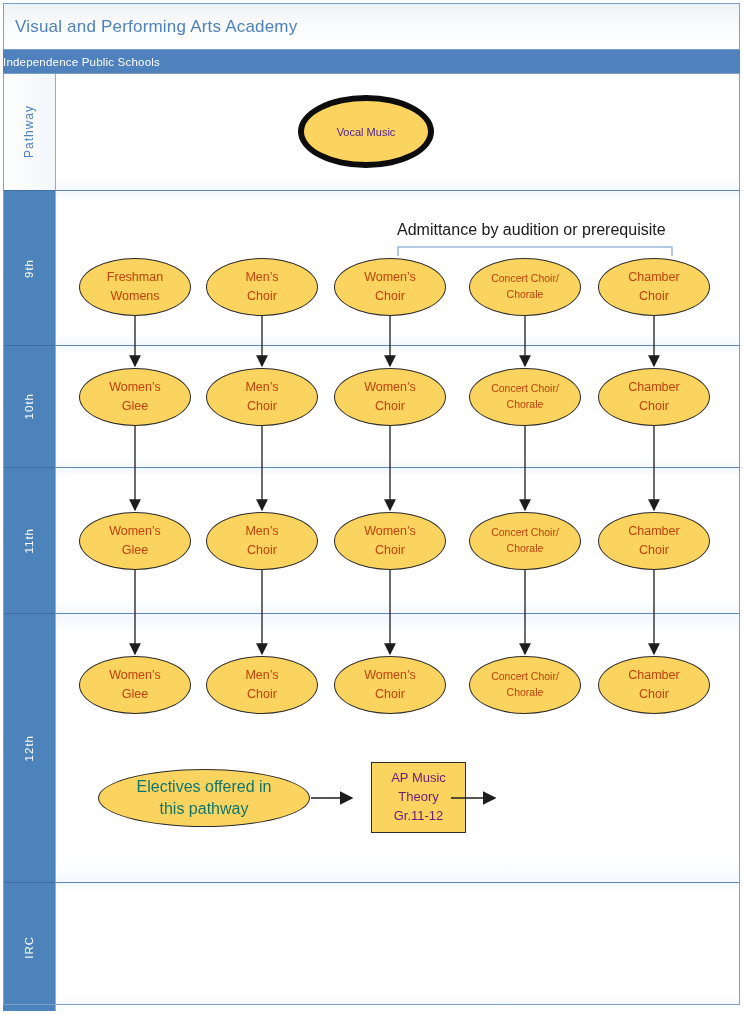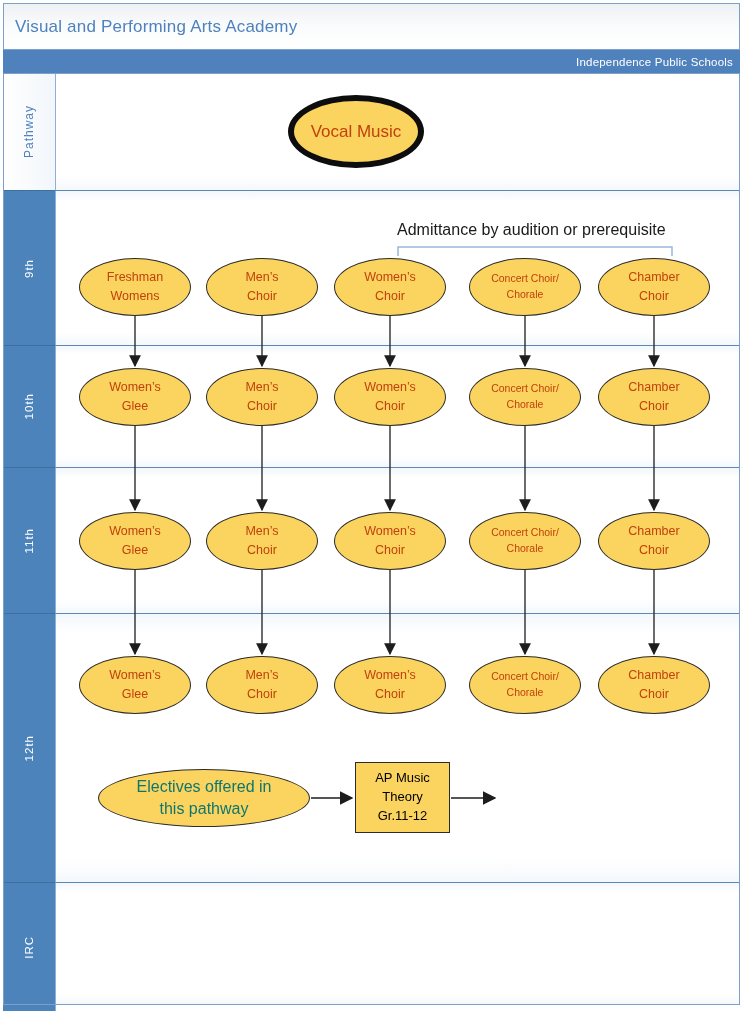--- a/index.html
+++ b/index.html
@@ -5,21 +5,21 @@
   html,body{margin:0;padding:0;background:#ffffff;}
   body{width:743px;height:1014px;overflow:hidden;font-family:"Liberation Sans",sans-serif;}
   .page{position:relative;width:743px;height:1014px;background:#ffffff;}
 
   
   .title-band{position:absolute;left:3px;top:3px;width:737px;height:47px;box-sizing:border-box;
     border:1px solid #7ba0c9;background:linear-gradient(180deg,#eef1f5 0%,#fbfcfd 55%,#ffffff 100%);
     display:flex;align-items:center;padding-left:11px;}
   .title-band .title{color:#4f81bd;font-size:17px;letter-spacing:.2px;}
   .banner{position:absolute;left:3px;top:50px;width:737px;height:23px;box-sizing:border-box;
-    background:#4f81bd;display:flex;align-items:center;justify-content:flex-end;padding-right:7px;}
+    background:#4f81bd;display:flex;align-items:center;padding-right:7px;}
   .banner .district{color:#ffffff;font-size:11.5px;letter-spacing:.2px;}
 
   
   .content-row{position:absolute;left:56px;width:684px;box-sizing:border-box;
     background:linear-gradient(180deg,#f2f7fc 0%,#ffffff 7%,#ffffff 91%,#f4f8fc 100%);
     border-top:1px solid #5d87b4;}
   .content-row.first{border-top:none;background:linear-gradient(180deg,#ffffff 0%,#ffffff 88%,#f4f8fc 100%);}
   .table-frame{position:absolute;left:3px;top:73px;width:737px;height:932px;box-sizing:border-box;
     border:1px solid #7ba0c9;pointer-events:none;z-index:30;}
 
@@ -29,28 +29,28 @@
     display:flex;align-items:center;justify-content:center;z-index:5;}
   .side-cell.light{background:linear-gradient(90deg,#ffffff 0%,#f2f6fb 100%);border-top:none;}
   .side-label{writing-mode:vertical-rl;transform:rotate(180deg);color:#ffffff;font-size:11.5px;letter-spacing:1px;}
   .side-cell.light .side-label{color:#4f81bd;font-size:12px;}
 
   
   .enode{position:absolute;width:112px;height:58px;box-sizing:border-box;border-radius:50%;
     background:#fbd35f;border:1.5px solid #2b2b2b;display:flex;align-items:center;justify-content:center;
     text-align:center;font-size:12.5px;line-height:1.55;color:#c2410c;white-space:pre-line;z-index:20;}
   .enode.small-text{font-size:10.5px;line-height:1.5;}
-  .vocal-node{position:absolute;left:288px;top:95px;width:136px;height:73px;box-sizing:border-box;border-radius:50%;
+  .vocal-node{position:absolute;left:298px;top:95px;width:136px;height:73px;box-sizing:border-box;border-radius:50%;
     background:#fbd35f;border:6px solid #0d0d0d;display:flex;align-items:center;justify-content:center;
-    font-size:17px;color:#c2410c;z-index:20;}
+    font-size:11px;color:#4c1d95;z-index:20;}
   .electives-node{position:absolute;left:98px;top:769px;width:212px;height:58px;box-sizing:border-box;border-radius:50%;
     background:#fbd35f;border:1.5px solid #2b2b2b;display:flex;align-items:center;justify-content:center;
     text-align:center;font-size:16px;line-height:1.35;color:#0f766e;white-space:pre-line;z-index:20;}
   .rect-node{position:absolute;box-sizing:border-box;background:#fbd35f;border:1.5px solid #2b2b2b;
-    display:flex;align-items:center;justify-content:center;text-align:center;color:#000000;white-space:pre-line;z-index:20;}
+    display:flex;align-items:center;justify-content:center;text-align:center;color:#701a75;white-space:pre-line;z-index:20;margin-left:16px;}
   .rect-ap{left:355px;top:762px;width:95px;height:71px;font-size:13px;line-height:1.45;}
   .rect-fund{left:498px;top:763px;width:95px;height:69px;font-size:10.5px;line-height:1.42;}
 
   .annotation{position:absolute;left:397px;top:221px;width:280px;text-align:left;
     font-size:16px;color:#1a1a1a;z-index:20;}
 
   svg.overlay{position:absolute;left:0;top:0;z-index:40;pointer-events:none;}
 </style>
 </head>
 <body>

